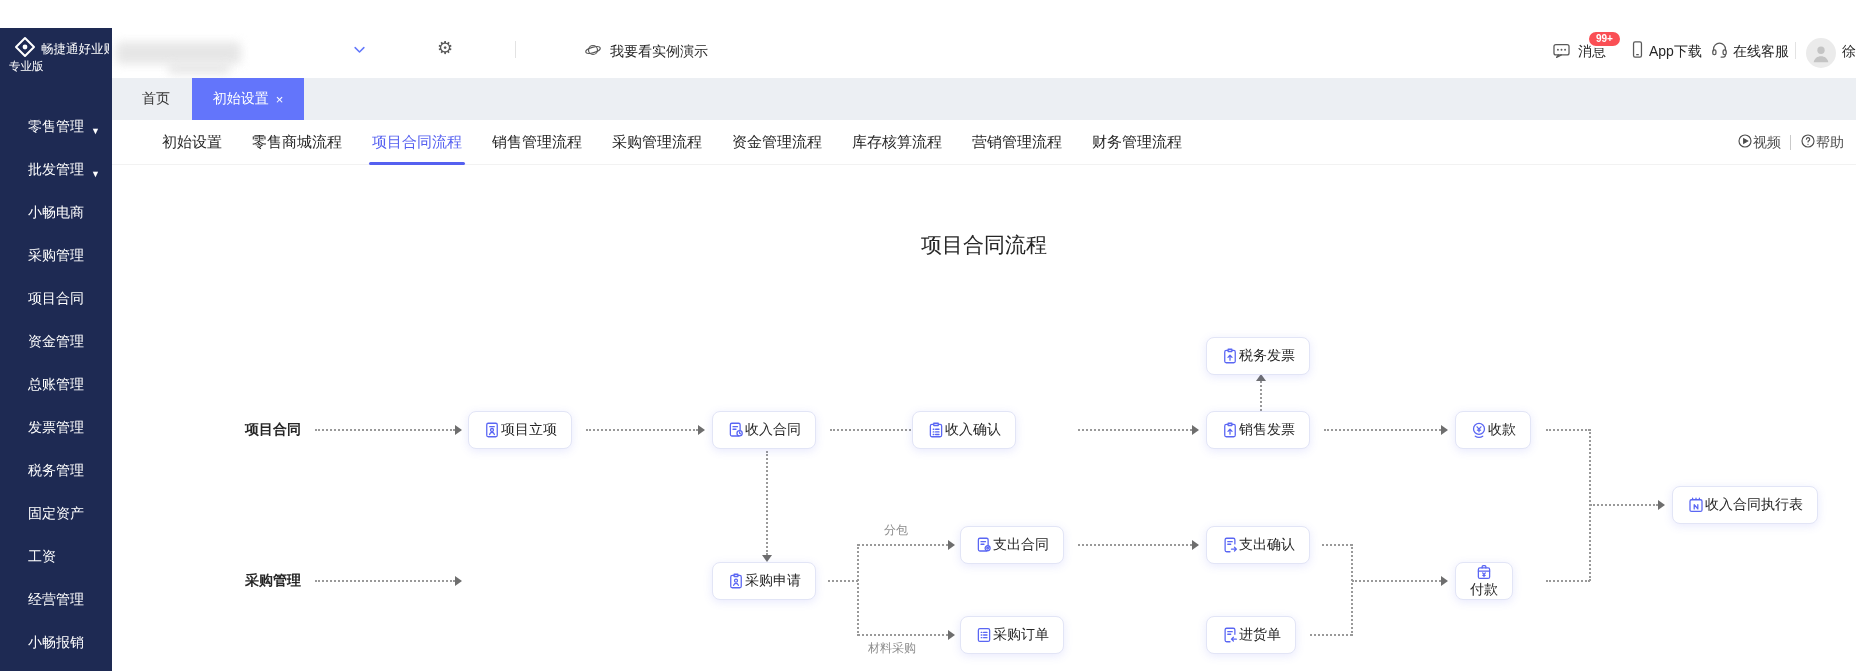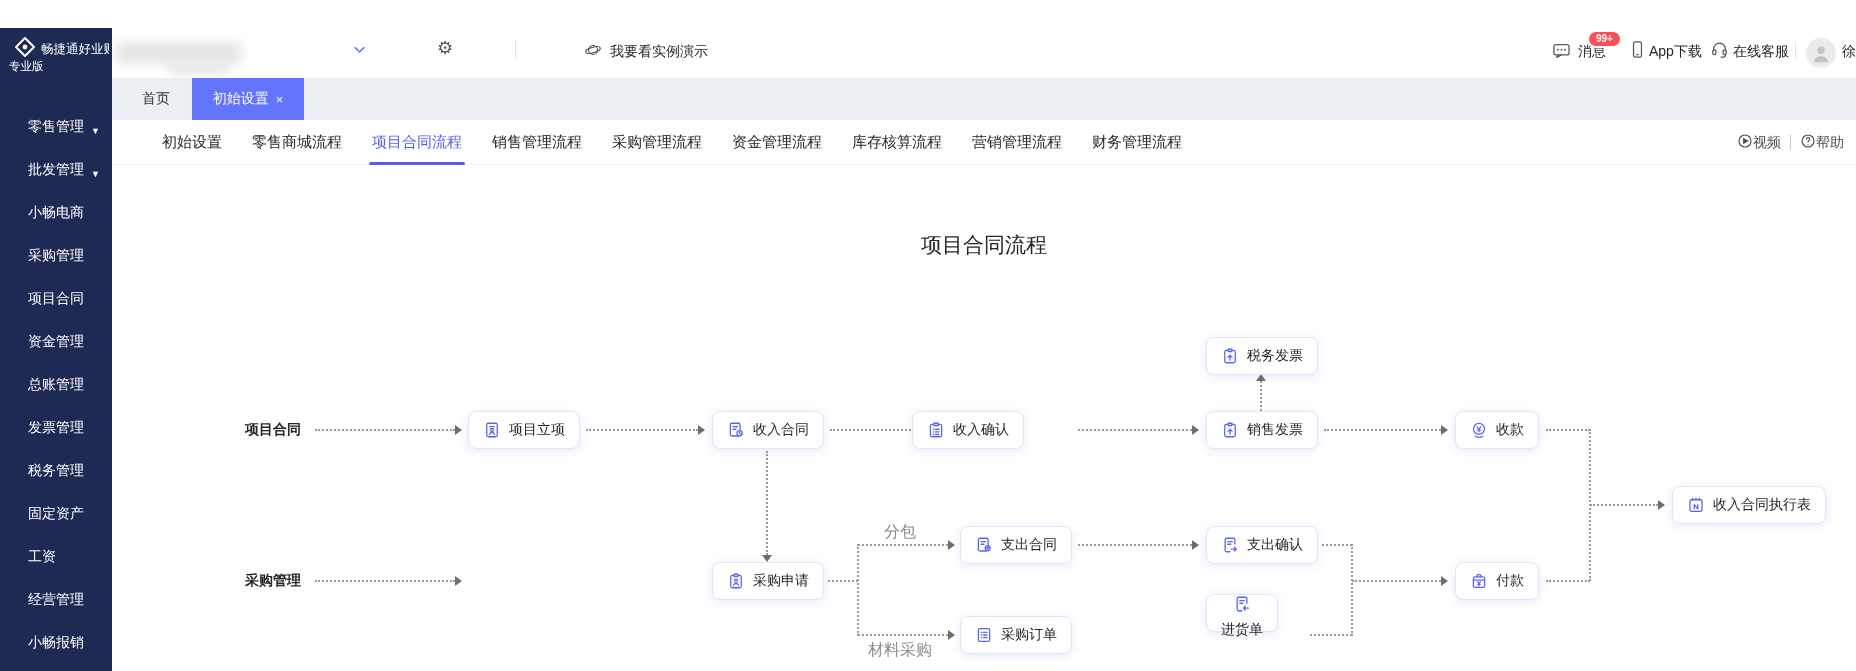--- a/index.html
+++ b/index.html
@@ -37,24 +37,24 @@
   .nav2 { position:absolute; left:112px; top:120px; right:0; height:45px; background:#fff; display:flex; align-items:center; gap:30px; padding-left:50px; border-bottom:1px solid #f2f2f2; }
   .ntab { position:relative; font-size:15px; color:#262626; cursor:pointer; height:45px; display:flex; align-items:center; white-space:nowrap; }
   .ntab.active { color:#5560f0; }
   .ntab.active::after { content:""; position:absolute; left:-3px; right:-3px; bottom:0; height:3px; background:#5560f0; border-radius:2px; }
   .nav-actions { position:absolute; right:12px; top:120px; height:45px; display:flex; align-items:center; gap:7px; font-size:14px; color:#4d4d4d; }
   .na-div { height:15px; border-left:1px solid #c9c9c9; margin:0 2px; }
   .nav-actions .grp { display:flex; align-items:center; cursor:pointer; }
 
   
   .page-title { position:absolute; left:112px; right:0; top:231px; text-align:center; font-size:21px; color:#262626; font-weight:500; }
-  .fnode { position:absolute; transform:translateY(-50%); height:38px; display:flex; align-items:center; gap:8px; padding:0 14px; background:#fff; border:1px solid #e2e5f6; border-radius:8px; box-shadow:0 2px 10px rgba(90,100,240,.14); font-size:14px; color:#262626; white-space:nowrap; cursor:pointer; z-index:2; }
+  .fnode { position:absolute; transform:translateY(-50%); height:38px; display:flex; align-items:center; padding:0 14px; background:#fff; border:1px solid #e2e5f6; border-radius:8px; box-shadow:0 2px 10px rgba(90,100,240,.14); font-size:14px; color:#262626; white-space:nowrap; cursor:pointer; z-index:2; }
   .nicon { display:inline-flex; }
   .rowlab { position:absolute; transform:translateY(-50%); font-size:14px; font-weight:bold; color:#262626; white-space:nowrap; }
-  .brlab { position:absolute; font-size:16px; color:#8c8c8c; white-space:nowrap; }
+  .brlab { position:absolute; font-size:12px; color:#8c8c8c; white-space:nowrap; }
   .dh { position:absolute; border-top:2px dotted #999; }
   .dv { position:absolute; border-left:2px dotted #999; }
   .ah { position:absolute; width:0; height:0; }
   .ah.r { border:5px solid transparent; border-left:7px solid #6e6e6e; border-right:0; }
   .ah.u { border:5px solid transparent; border-bottom:7px solid #6e6e6e; border-top:0; }
   .ah.d { border:5px solid transparent; border-top:7px solid #6e6e6e; border-bottom:0; }
 </style>
 </head>
 <body>
 
@@ -359,31 +359,31 @@
     </div>
   <div class="fnode" style="left:960px;top:635px;">
       <span class="nicon">
         <svg viewBox="0 0 24 24" width="18" height="18" fill="none" stroke="#5a66f3" stroke-width="1.7" stroke-linecap="round" stroke-linejoin="round">
           <rect x="4.5" y="3.5" width="15" height="17" rx="2"></rect>
           <path d="M8.3 8.5h.9M11.5 8.5h4.5M8.3 12h.9M11.5 12h4.5M8.3 15.5h.9M11.5 15.5h4.5"></path>
         </svg>
       </span>
       <span>采购订单</span>
     </div>
-  <div class="fnode" style="left:1206px;top:613px;flex-direction:column;">
+  <div class="fnode" style="left:1206px;top:635px;">
       <span class="nicon">
         <svg viewBox="0 0 24 24" width="18" height="18" fill="none" stroke="#5a66f3" stroke-width="1.7" stroke-linecap="round" stroke-linejoin="round">
           <path d="M18.5 11V5a2 2 0 0 0-2-2H7.5a2 2 0 0 0-2 2v14a2 2 0 0 0 2 2H12"></path>
           <path d="M9 7.5h6M9 11h4"></path>
           <path d="M20.5 17.5H14M16.5 15 14 17.5 16.5 20"></path>
         </svg>
       </span>
       <span>进货单</span>
     </div>
-  <div class="fnode" style="left:1455px;top:581px;">
+  <div class="fnode" style="left:1455px;top:581px;flex-direction:column;">
       <span class="nicon">
         <svg viewBox="0 0 24 24" width="18" height="18" fill="none" stroke="#5a66f3" stroke-width="1.7" stroke-linecap="round" stroke-linejoin="round">
           <rect x="4.5" y="6.5" width="15" height="14" rx="2"></rect>
           <path d="M4.5 10.8h15"></path>
           <path d="M9.5 6.5V5a1.5 1.5 0 0 1 1.5-1.5h2A1.5 1.5 0 0 1 14.5 5v1.5"></path>
           <path d="M10.2 13.2l1.8 2 1.8-2M12 15.4v2.8M10.4 16.4h3.2"></path>
         </svg>
       </span>
       <span>付款</span>
     </div>

